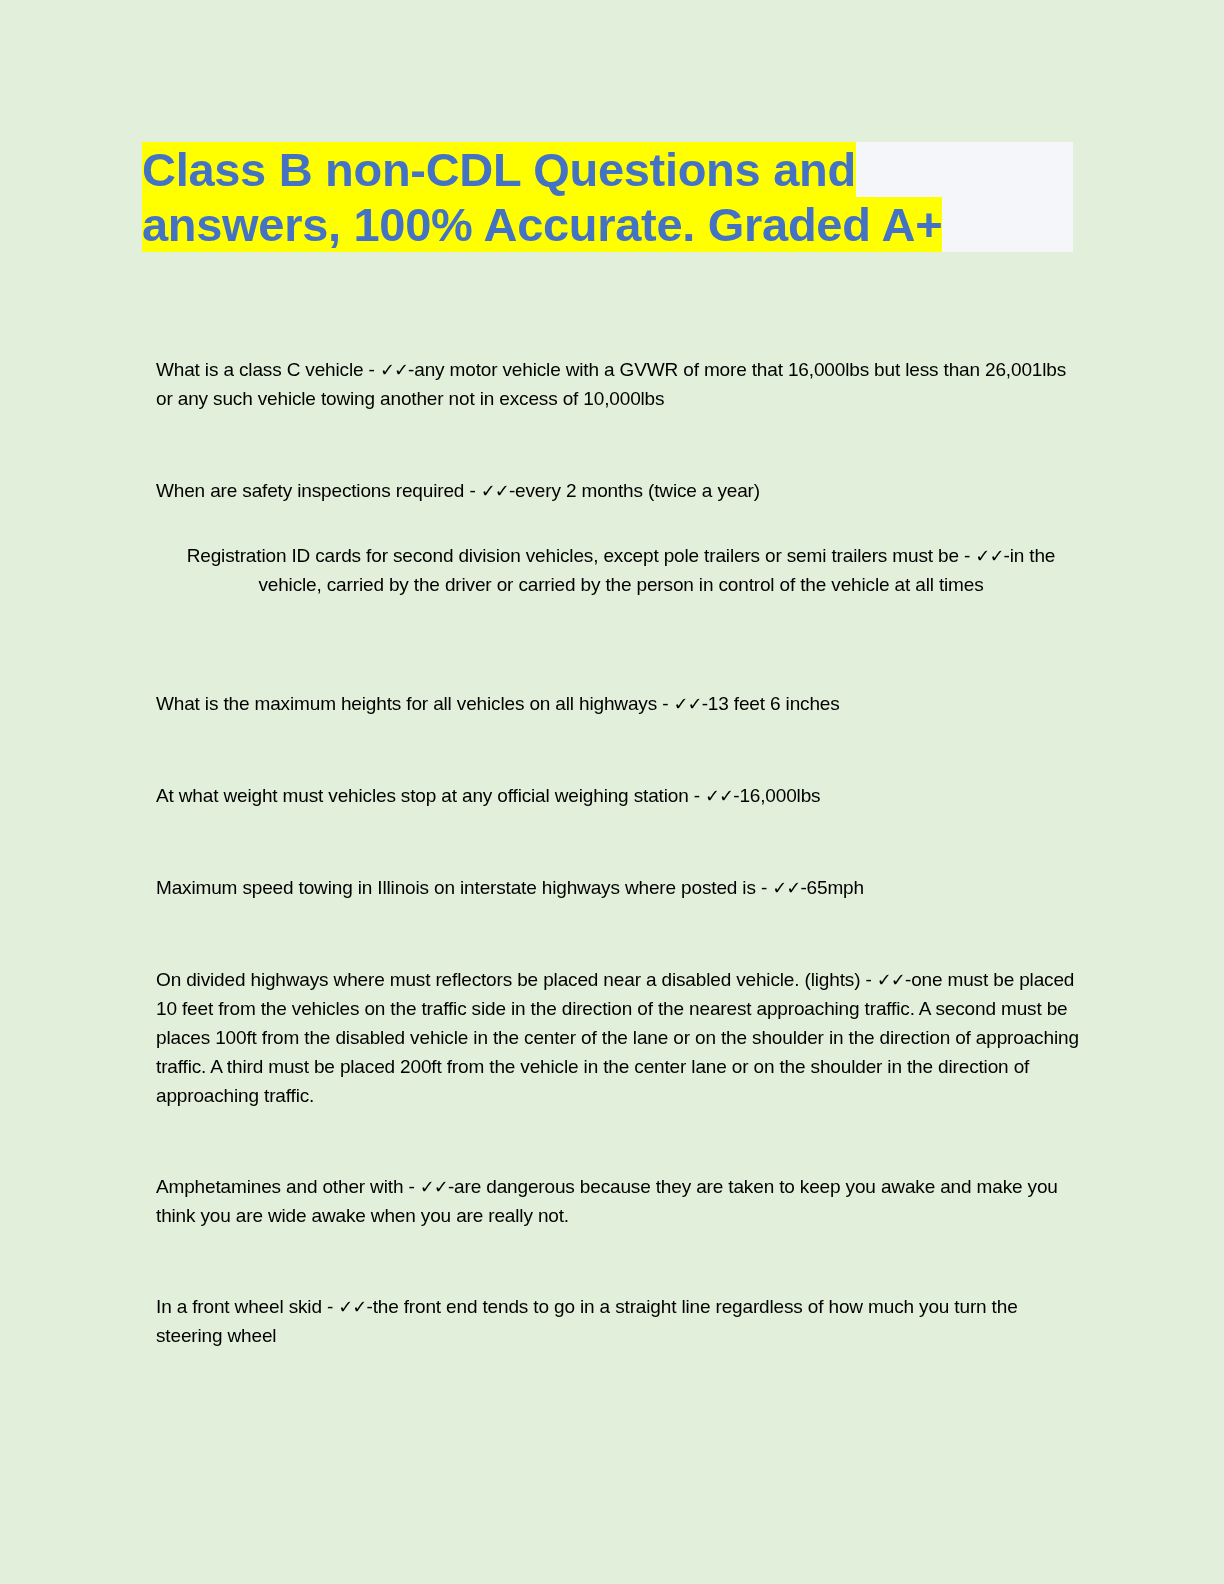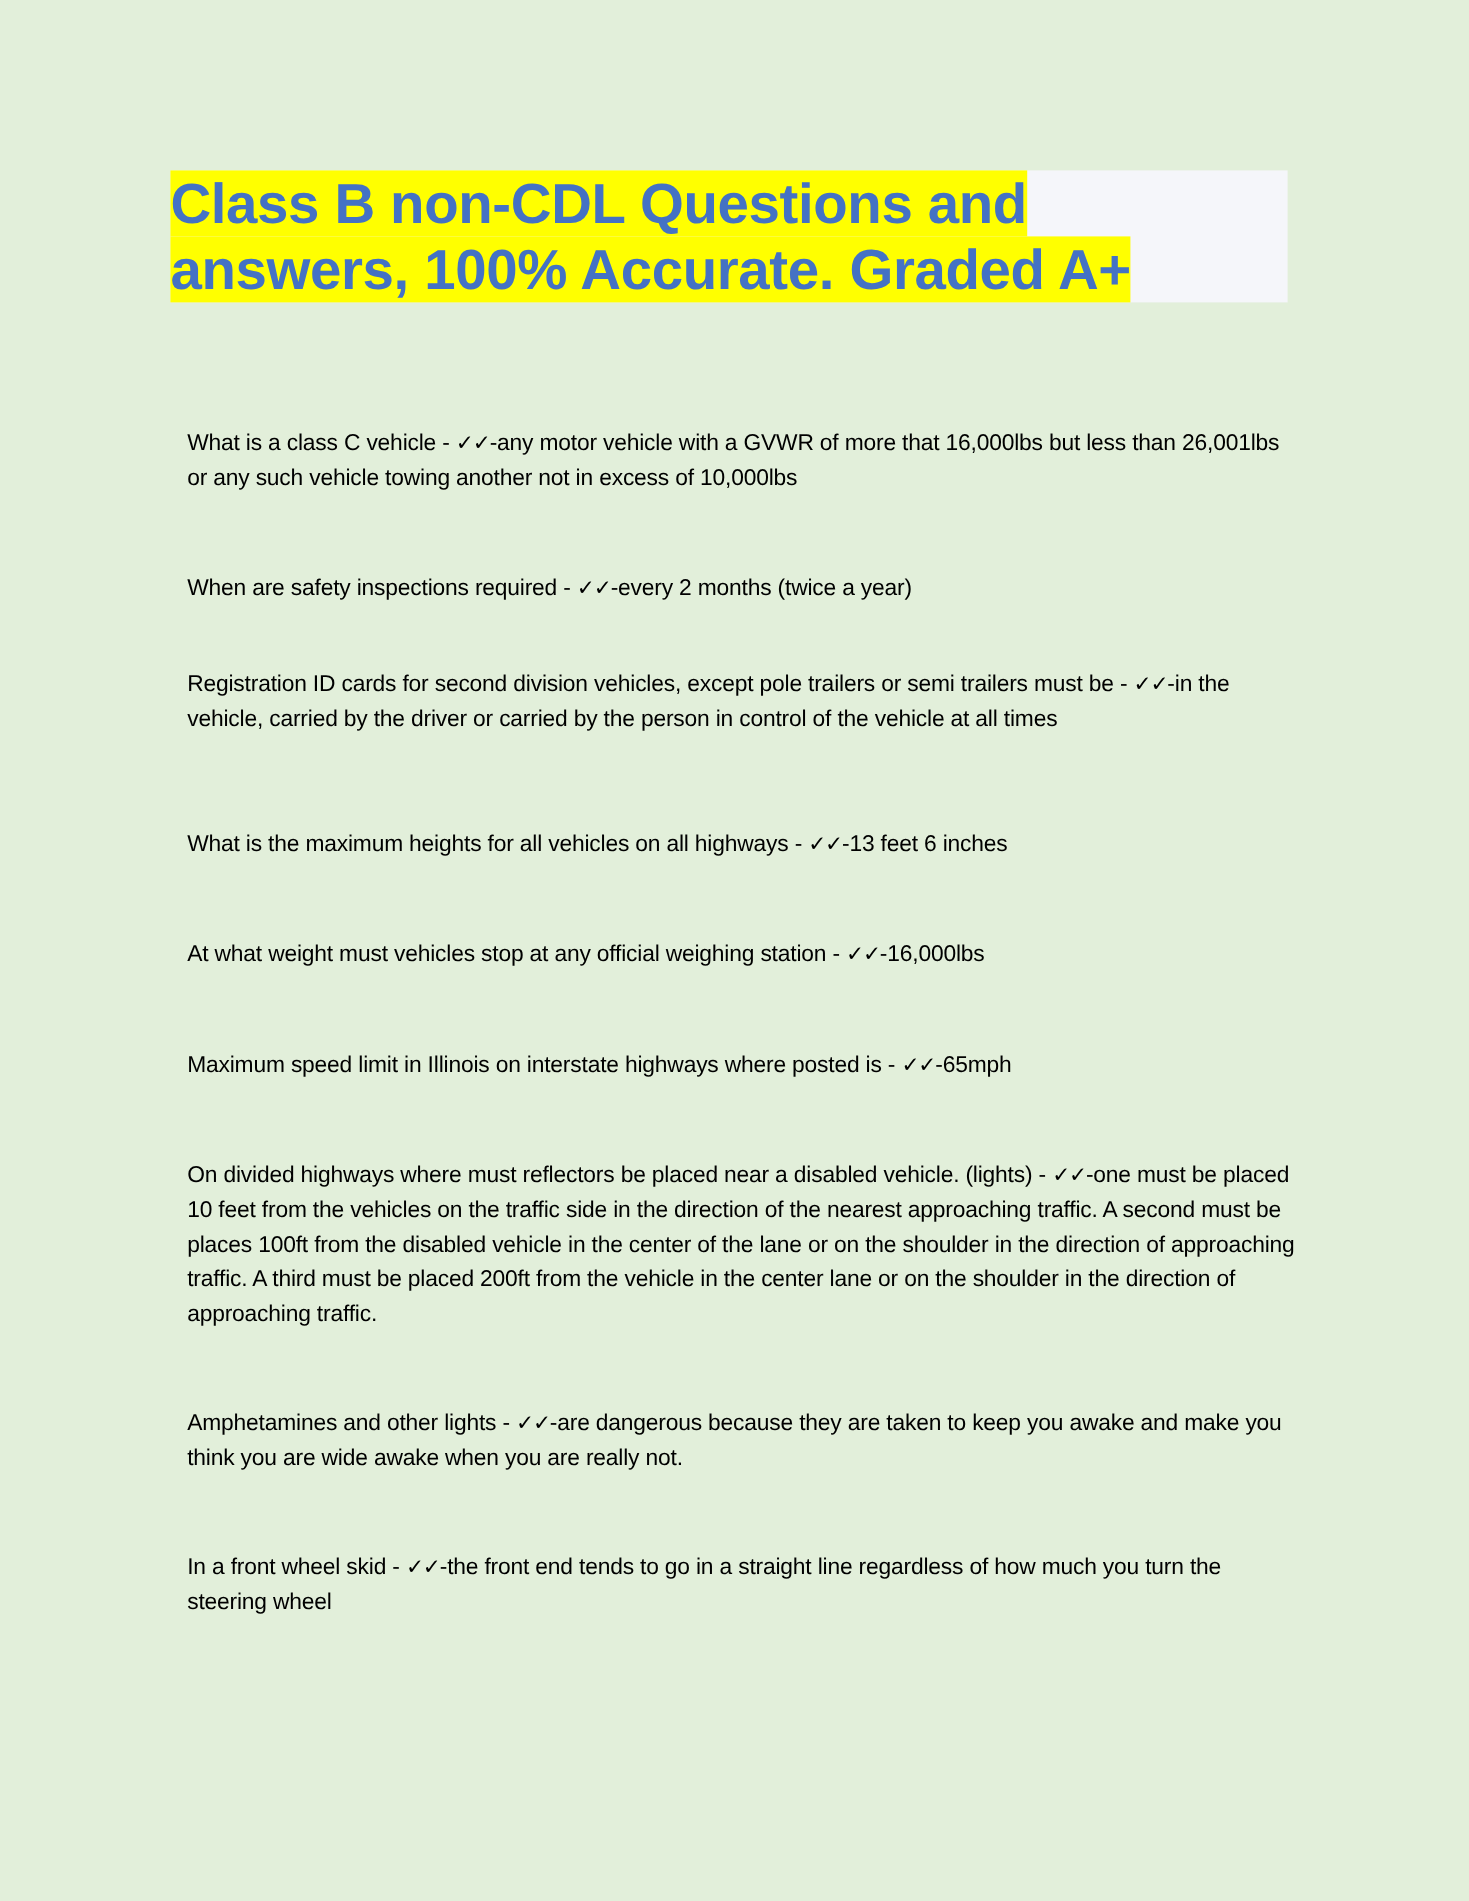--- a/index.html
+++ b/index.html
@@ -80,41 +80,41 @@
   </h1>
 
   <p class="qa" style="top:343px;">
     <span>What is a class C vehicle</span><span> - </span><span class="check">✓✓</span><span>-</span><span>any motor vehicle with a GVWR of more that 16,000lbs but less than 26,001lbs or any such vehicle towing another not in excess of 10,000lbs</span>
   </p>
 
   <p class="qa" style="top:464px;">
     <span>When are safety inspections required</span><span> - </span><span class="check">✓✓</span><span>-</span><span>every 2 months (twice a year)</span>
   </p>
 
-  <p class="qa" style="top:544px;">
+  <p class="qa" style="top:529px;text-align:center;">
     <span>Registration ID cards for second division vehicles, except pole trailers or semi trailers must be</span><span> - </span><span class="check">✓✓</span><span>-</span><span>in the vehicle, carried by the driver or carried by the person in control of the vehicle at all times</span>
   </p>
 
   <p class="qa" style="top:677px;">
     <span>What is the maximum heights for all vehicles on all highways</span><span> - </span><span class="check">✓✓</span><span>-</span><span>13 feet 6 inches</span>
   </p>
 
   <p class="qa" style="top:769px;">
     <span>At what weight must vehicles stop at any official weighing station</span><span> - </span><span class="check">✓✓</span><span>-</span><span>16,000lbs</span>
   </p>
 
   <p class="qa" style="top:861px;">
-    <span>Maximum speed limit in Illinois on interstate highways where posted is</span><span> - </span><span class="check">✓✓</span><span>-</span><span>65mph</span>
+    <span>Maximum speed towing in Illinois on interstate highways where posted is</span><span> - </span><span class="check">✓✓</span><span>-</span><span>65mph</span>
   </p>
 
   <p class="qa" style="top:953px;">
     <span>On divided highways where must reflectors be placed near a disabled vehicle. (lights)</span><span> - </span><span class="check">✓✓</span><span>-</span><span>one must be placed 10 feet from the vehicles on the traffic side in the direction of the nearest approaching traffic. A second must be places 100ft from the disabled vehicle in the center of the lane or on the shoulder in the direction of approaching traffic. A third must be placed 200ft from the vehicle in the center lane or on the shoulder in the direction of approaching traffic.</span>
   </p>
 
   <p class="qa" style="top:1160px;">
-    <span>Amphetamines and other lights</span><span> - </span><span class="check">✓✓</span><span>-</span><span>are dangerous because they are taken to keep you awake and make you think you are wide awake when you are really not.</span>
+    <span>Amphetamines and other with</span><span> - </span><span class="check">✓✓</span><span>-</span><span>are dangerous because they are taken to keep you awake and make you think you are wide awake when you are really not.</span>
   </p>
 
   <p class="qa" style="top:1280px;">
     <span>In a front wheel skid</span><span> - </span><span class="check">✓✓</span><span>-</span><span>the front end tends to go in a straight line regardless of how much you turn the steering wheel</span>
   </p>
 
 </div>
 
 </body></html>

